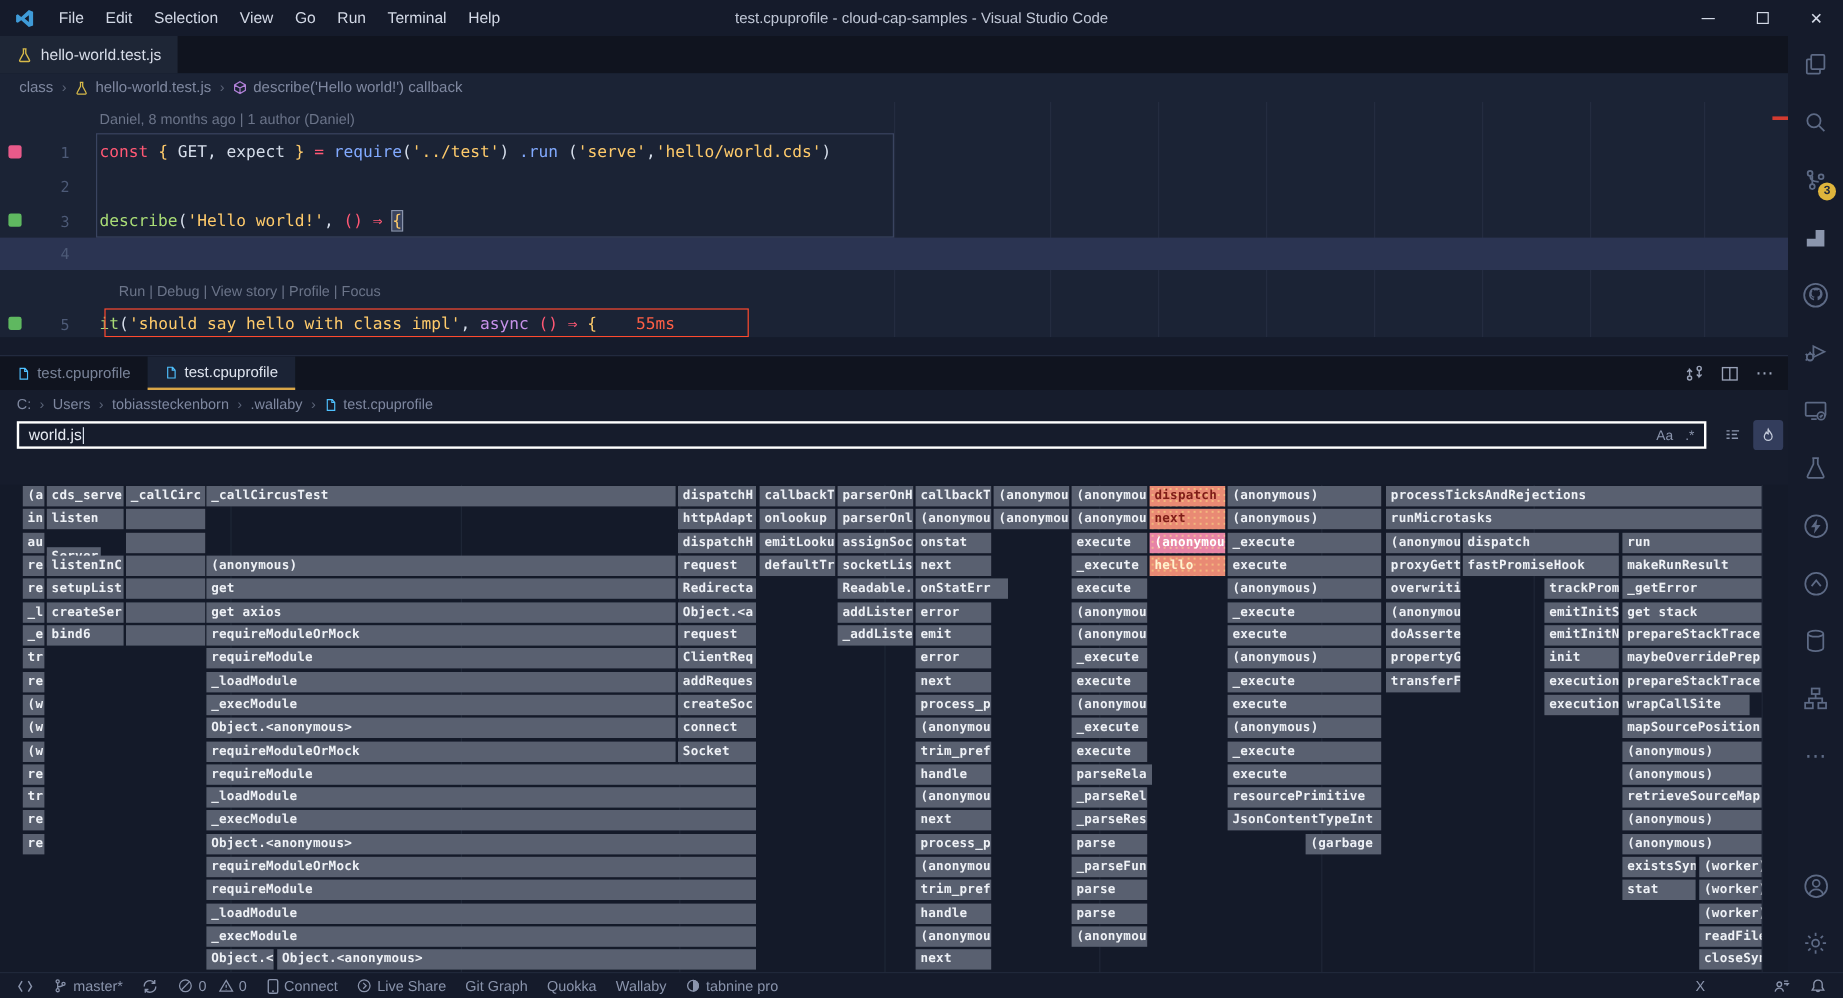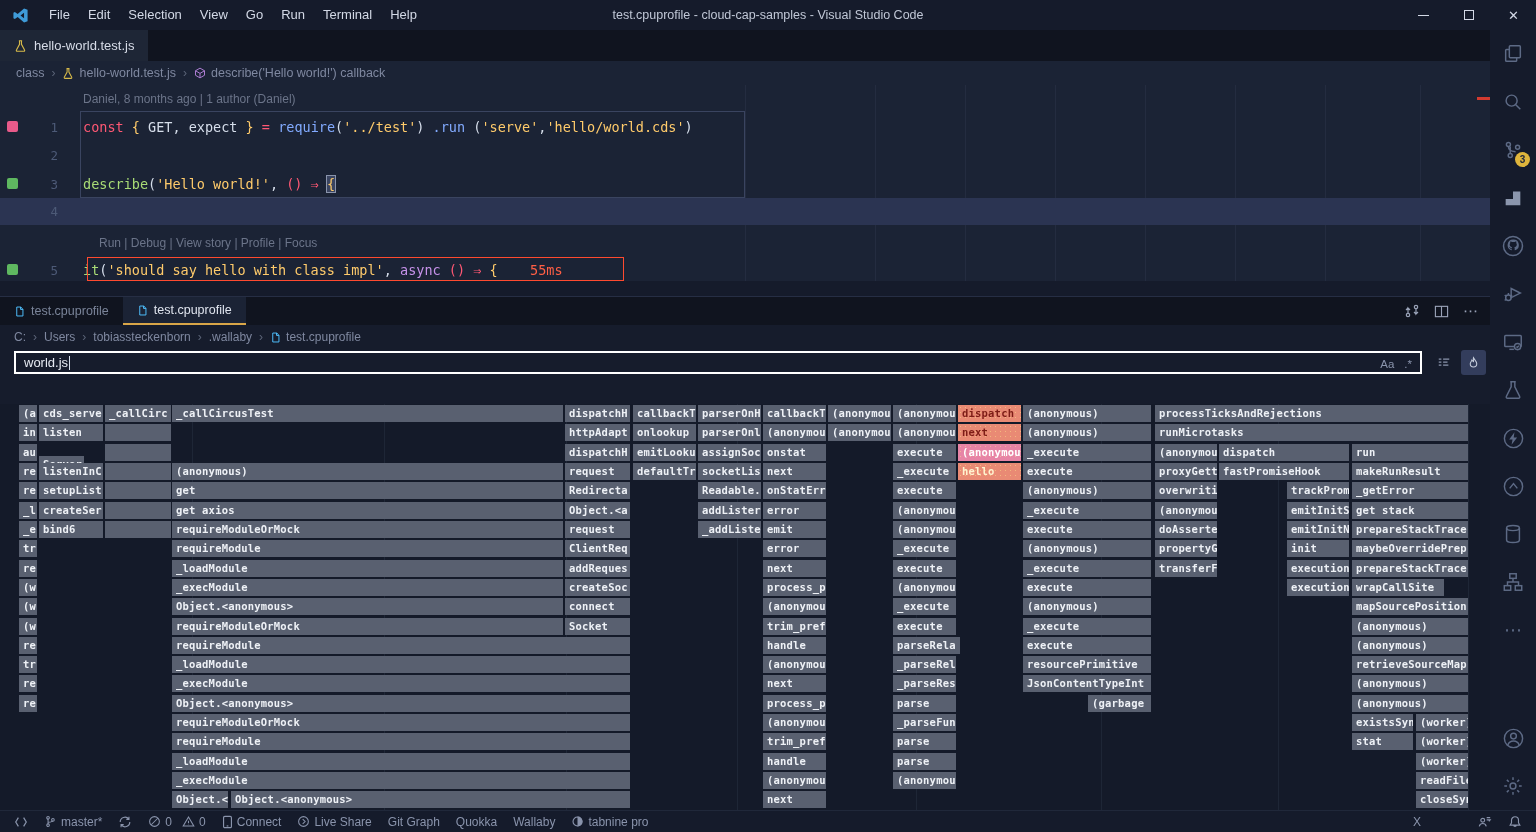--- a/index.html
+++ b/index.html
@@ -299,21 +299,21 @@
         <div class="fb" style="left: 1023px; width: 128px; top: 59px;">execute</div>
         <div class="fb" style="left: 1155px; width: 62px; top: 59px;">proxyGett</div>
         <div class="fb" style="left: 1219px; width: 130px; top: 59px;">fastPromiseHook</div>
         <div class="fb" style="left: 1352px; width: 116px; top: 59px;">makeRunResult</div>
         <div class="fb" style="left: 19px; width: 18px; top: 78px;">re</div>
         <div class="fb" style="left: 39px; width: 64px; top: 78px;">setupList</div>
         <div class="fb" style="left: 105px; width: 66px; top: 78px;"></div>
         <div class="fb" style="left: 172px; width: 391px; top: 78px;">get</div>
         <div class="fb" style="left: 565px; width: 65px; top: 78px;">Redirecta</div>
         <div class="fb" style="left: 698px; width: 63px; top: 78px;">Readable.</div>
-        <div class="fb" style="left: 763px; width: 63px; top: 78px;">onStatErr</div>
+        <div class="fb" style="left: 763px; width: 77px; top: 78px;">onStatErr</div>
         <div class="fb" style="left: 893px; width: 63px; top: 78px;">execute</div>
         <div class="fb" style="left: 1023px; width: 128px; top: 78px;">(anonymous)</div>
         <div class="fb" style="left: 1155px; width: 62px; top: 78px;">overwriti</div>
         <div class="fb" style="left: 1287px; width: 62px; top: 78px;">trackProm</div>
         <div class="fb" style="left: 1352px; width: 116px; top: 78px;">_getError</div>
         <div class="fb" style="left: 19px; width: 18px; top: 98px;">_l</div>
         <div class="fb" style="left: 39px; width: 64px; top: 98px;">createSer</div>
         <div class="fb" style="left: 105px; width: 66px; top: 98px;"></div>
         <div class="fb" style="left: 172px; width: 391px; top: 98px;">get axios</div>
         <div class="fb" style="left: 565px; width: 65px; top: 98px;">Object.&lt;a</div>
@@ -354,21 +354,21 @@
         <div class="fb" style="left: 1155px; width: 62px; top: 156px;">transferF</div>
         <div class="fb" style="left: 1287px; width: 62px; top: 156px;">execution</div>
         <div class="fb" style="left: 1352px; width: 116px; top: 156px;">prepareStackTrace</div>
         <div class="fb" style="left: 19px; width: 18px; top: 175px;">(w</div>
         <div class="fb" style="left: 172px; width: 391px; top: 175px;">_execModule</div>
         <div class="fb" style="left: 565px; width: 65px; top: 175px;">createSoc</div>
         <div class="fb" style="left: 763px; width: 63px; top: 175px;">process_p</div>
         <div class="fb" style="left: 893px; width: 63px; top: 175px;">(anonymou</div>
         <div class="fb" style="left: 1023px; width: 128px; top: 175px;">execute</div>
         <div class="fb" style="left: 1287px; width: 62px; top: 175px;">execution</div>
-        <div class="fb" style="left: 1352px; width: 92px; top: 175px;">wrapCallSite</div>
+        <div class="fb" style="left: 1352px; width: 106px; top: 175px;">wrapCallSite</div>
         <div class="fb" style="left: 19px; width: 18px; top: 194px;">(w</div>
         <div class="fb" style="left: 172px; width: 391px; top: 194px;">Object.&lt;anonymous&gt;</div>
         <div class="fb" style="left: 565px; width: 65px; top: 194px;">connect</div>
         <div class="fb" style="left: 763px; width: 63px; top: 194px;">(anonymou</div>
         <div class="fb" style="left: 893px; width: 63px; top: 194px;">_execute</div>
         <div class="fb" style="left: 1023px; width: 128px; top: 194px;">(anonymous)</div>
         <div class="fb" style="left: 1352px; width: 116px; top: 194px;">mapSourcePosition</div>
         <div class="fb" style="left: 19px; width: 18px; top: 214px;">(w</div>
         <div class="fb" style="left: 172px; width: 391px; top: 214px;">requireModuleOrMock</div>
         <div class="fb" style="left: 565px; width: 65px; top: 214px;">Socket</div>

